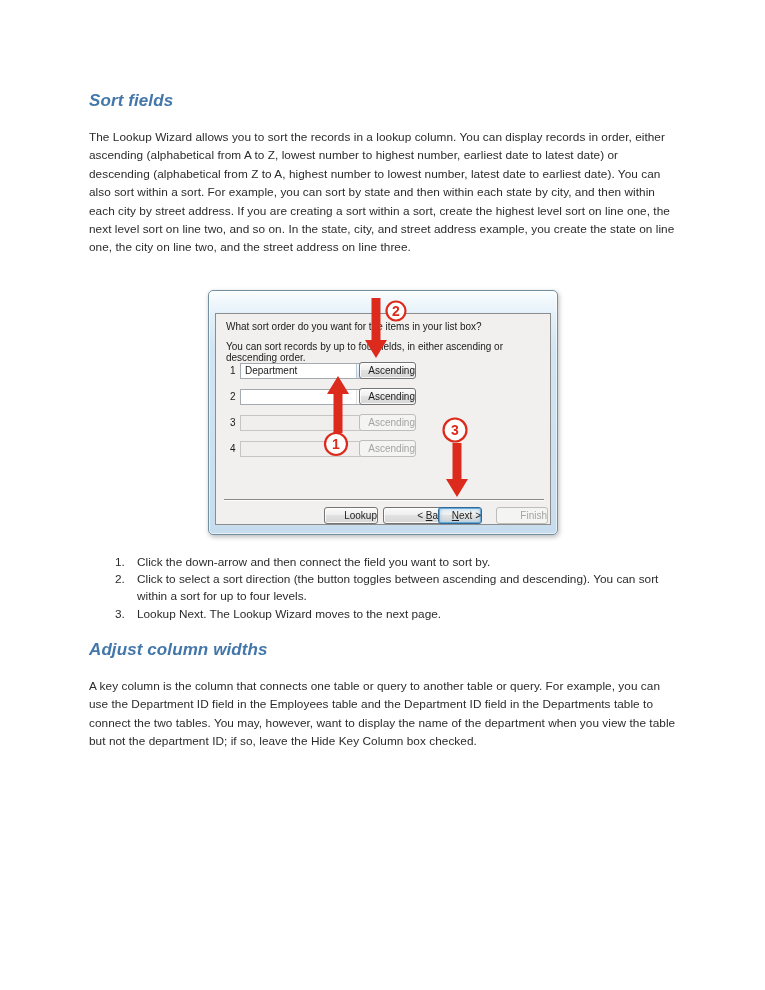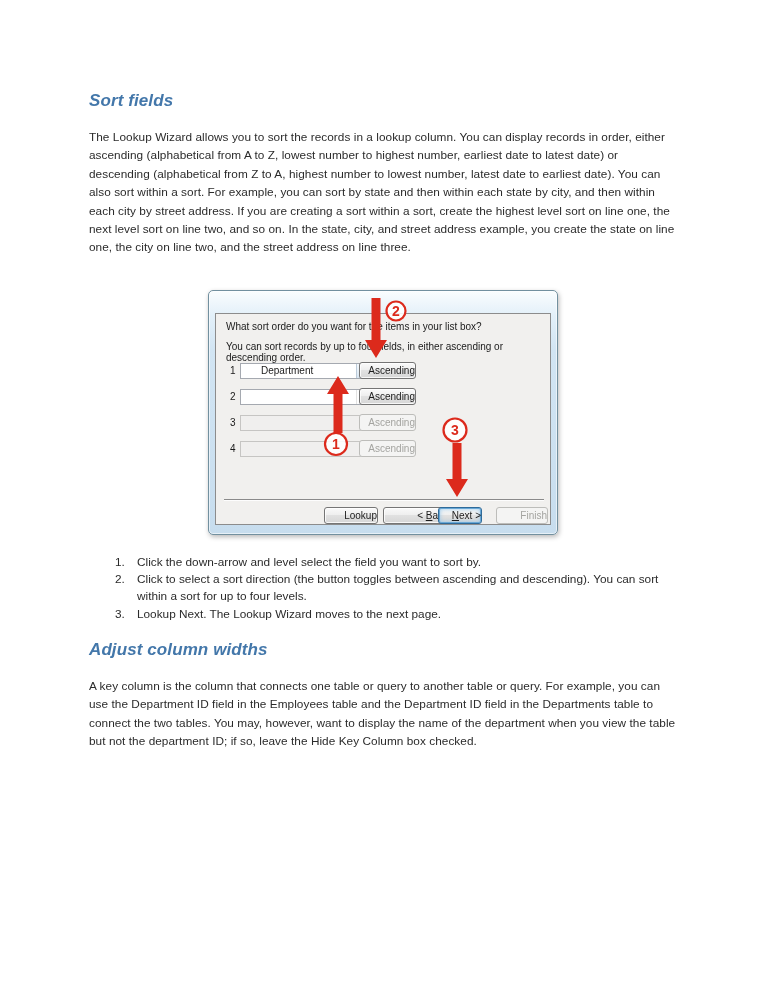--- a/index.html
+++ b/index.html
@@ -40,21 +40,21 @@
     position:absolute; top:22px; left:6px; right:6px; bottom:9px;
     background:#F1F0EE; border:1px solid #8C8C8C;
   }
   .dlg-q1 { position:absolute; top:7px;  left:10px; font-size:10px; color:#1a1a1a; }
   .dlg-q2 { position:absolute; top:27px; left:10px; font-size:10px; color:#1a1a1a; }
   .sort-row { position:absolute; left:0; width:100%; height:18px; }
   .row-num  { position:absolute; left:14px; top:2px; font-size:10px; color:#1a1a1a; }
   .combo {
     position:absolute; left:24px; top:0; width:132px; height:16px;
     background:#fff; border:1px solid #A5A9B0; box-sizing:border-box;
-    font-size:10px; line-height:14px; padding-left:20px; color:#1a1a1a;
+    font-size:10px; line-height:14px; padding-left:4px; color:#1a1a1a;
   }
   .combo .dd {
     position:absolute; right:0; top:0; bottom:0; width:14px;
     background:linear-gradient(#F5F9FC,#D8E6F2);
     border-left:1px solid #BCCBD9;
     font-size:6px; line-height:14px; text-align:center; color:#333;
   }
   .combo .dd.faint { background:#fdfdfd; border-left:1px solid #E2E2E2; color:#b9b9b9; }
   .combo.disabled { background:#F0EFEE; border-color:#C6C5C3; }
   .btn {
@@ -153,21 +153,21 @@
 
       <circle cx="247" cy="140" r="11.5" fill="rgba(255,255,255,0.88)" stroke="#DC2A1C" stroke-width="2.2"></circle>
       <text class="ann-num" x="247" y="145" text-anchor="middle" fill="#DC2A1C">3</text>
       <path d="M244.5,153 L253.5,153 L253.5,189 L260,189 L249,207 L238,189 L244.5,189 Z" fill="#DC2A1C"></path>
     </svg>
   </div>
 
   <div class="steps">
     <div class="step">
       <span class="num">1.</span>
-      <span class="txt">Click the down-arrow and level select the field you want to sort by.</span>
+      <span class="txt">Click the down-arrow and then connect the field you want to sort by.</span>
     </div>
     <div class="step">
       <span class="num">2.</span>
       <span class="txt">Click to select a sort direction (the button toggles between ascending and descending). You can sort within a sort for up to four levels.</span>
     </div>
     <div class="step">
       <span class="num">3.</span>
       <span class="txt">Lookup Next. The Lookup Wizard moves to the next page.</span>
     </div>
   </div>

